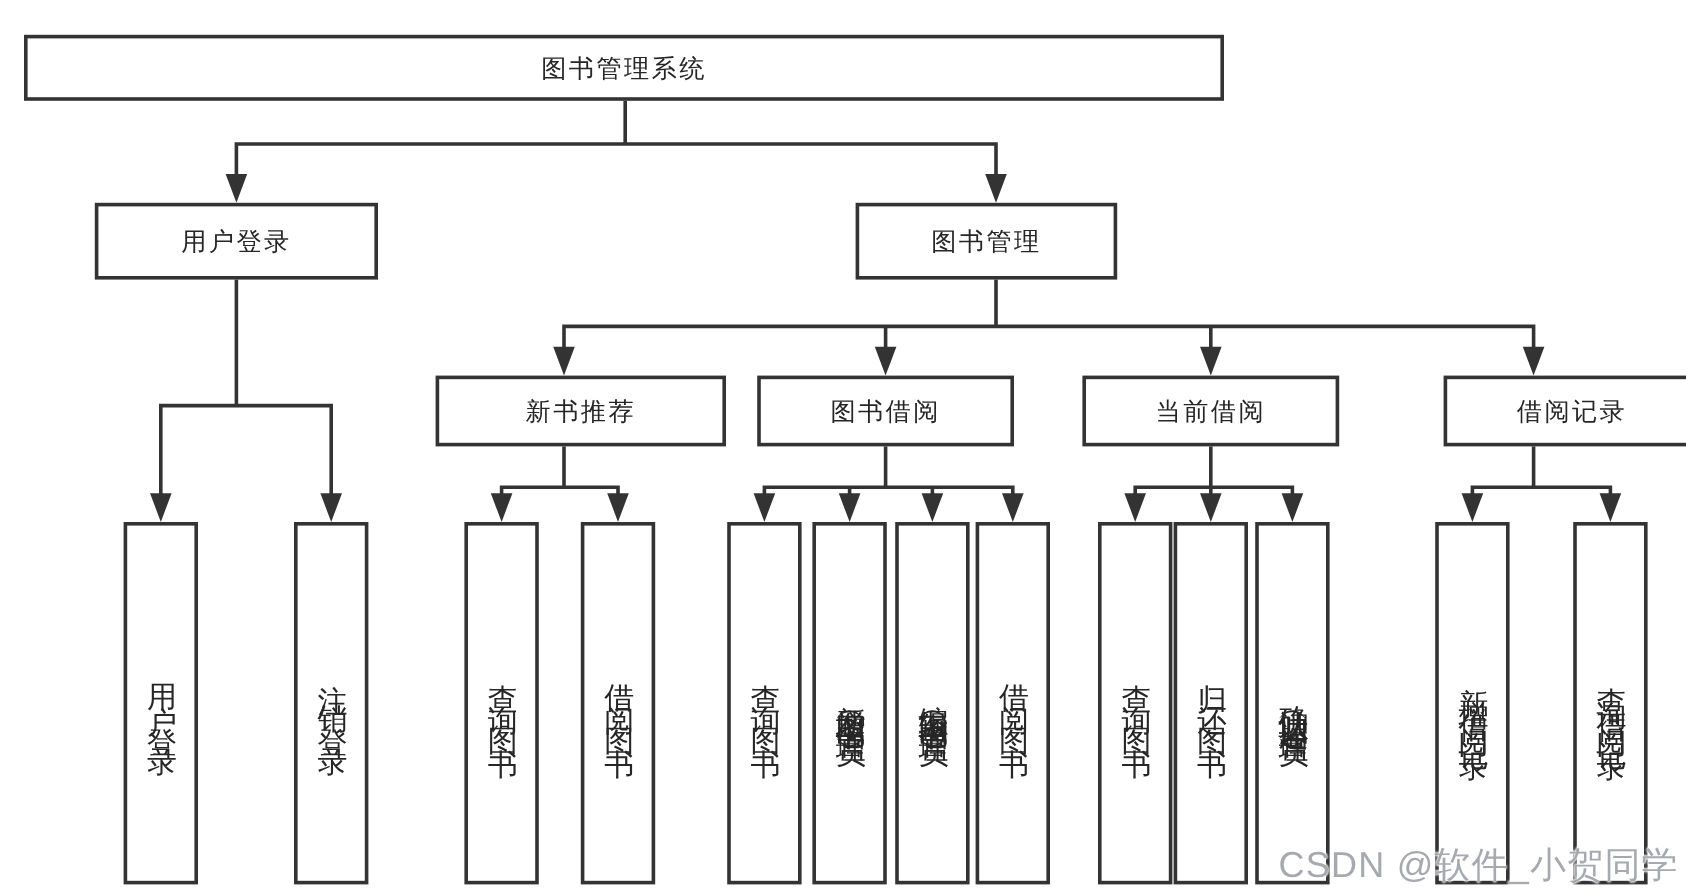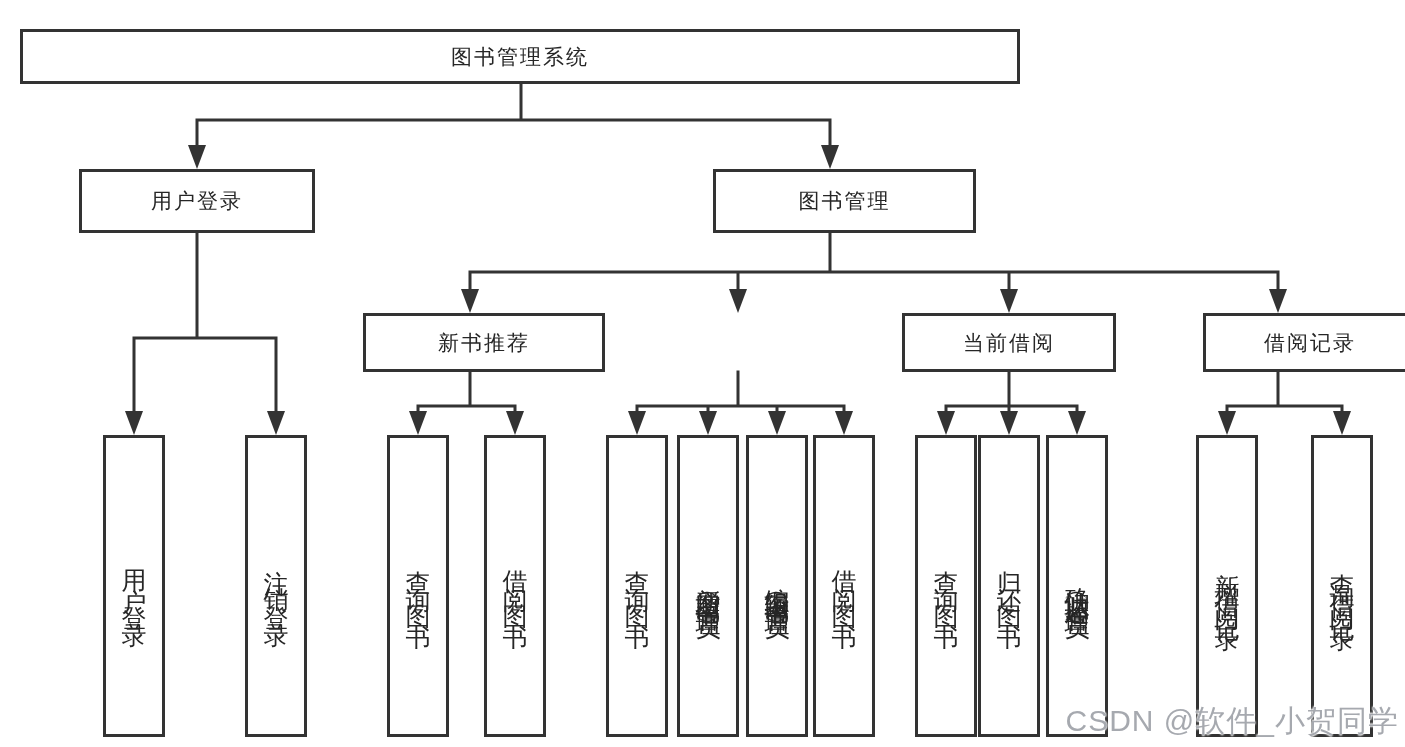--- a/index.html
+++ b/index.html
@@ -44,21 +44,21 @@
     font-size: 25px;
     line-height: 1;
     white-space: nowrap;
   }
   .ls-wide  span { letter-spacing: 18px; }
   .ls-mid   span { letter-spacing: 11px; }
   .ls-tight span { letter-spacing: 4px;  }
   
   .n-root  { left: 20px;   top: 13px;  width: 1000px; height: 55px; margin-top: 16px; }
   .n-login { left: 79px;   top: 169px; width: 236px;  height: 64px; }
-  .n-mgmt  { left: 713px;  top: 169px; width: 263px;  height: 64px; text-align: right; }
+  .n-mgmt  { left: 713px;  top: 169px; width: 218px;  height: 64px; text-align: right; }
   .n-l3a   { left: 363px;  top: 313px; width: 242px;  height: 59px; }
   .n-l3b   { left: 631px;  top: 313px; width: 214px;  height: 59px; }
   .n-l3c   { left: 902px;  top: 313px; width: 214px;  height: 59px; text-align: right; }
   .n-l3d   { left: 1171px; top: 313px; width: 214px;  height: 59px; margin-left: 32px; }
   .leaf    { top: 435px; width: 62px; height: 302px; }
   .lf-1a { left: 103px; }  .lf-1b { left: 245px; }
   .lf-2a { left: 387px; }  .lf-2b { left: 484px; }
   .lf-3a { left: 606px; }  .lf-3b { left: 677px; }
   .lf-3c { left: 746px; }  .lf-3d { left: 813px; }
   .lf-4a { left: 915px; }  .lf-4b { left: 978px; }
@@ -131,20 +131,23 @@
   <div class="node hnode n-login">
     <span>用户登录</span>
   </div>
   <div class="node hnode n-mgmt">
     <span>图书管理</span>
   </div>
 
   <div class="node hnode n-l3a">
     <span>新书推荐</span>
   </div>
+  <div class="node hnode n-l3b">
+    <span>图书借阅</span>
+  </div>
   <div class="node hnode n-l3c">
     <span>当前借阅</span>
   </div>
   <div class="node hnode n-l3d">
     <span>借阅记录</span>
   </div>
 
   <div class="node vnode leaf ls-wide lf-1a">
     <span>用户登录</span>
   </div>

